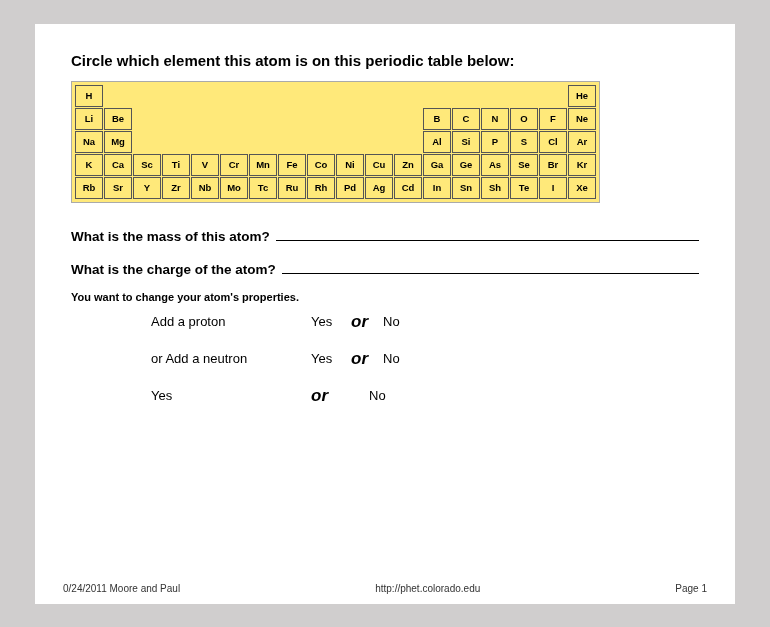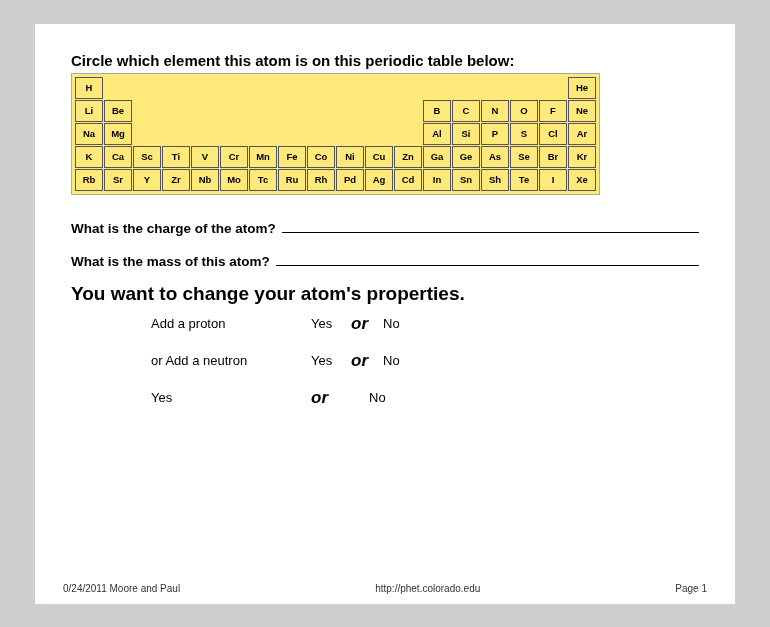--- a/index.html
+++ b/index.html
@@ -15,21 +15,21 @@
     .page {
       width: 700px;
       min-height: 580px;
       background: #fff;
       padding: 28px 36px 18px 36px;
       position: relative;
     }
     .title {
       font-size: 15px;
       font-weight: bold;
-      margin-bottom: 4px;
+      margin-bottom: 12px;
     }
     .periodic-table-wrapper {
       background: #ffe97a;
       border: 1px solid #aaa;
       display: inline-block;
       padding: 3px;
       margin-bottom: 22px;
     }
     .pt-grid {
       display: grid;
@@ -62,21 +62,21 @@
       white-space: nowrap;
     }
     .field-line {
       border-bottom: 1.5px solid #000;
       flex: 1;
       margin-left: 6px;
       min-width: 220px;
       height: 16px;
     }
     .change-title {
-      font-size: 19px;
+      font-size: 11px;
       font-weight: bold;
       margin-bottom: 8px;
     }
     .circle-label {
       font-size: 13px;
       margin-bottom: 6px;
     }
     .options-grid {
       display: grid;
       grid-template-rows: repeat(3, 22px);
@@ -216,26 +216,26 @@
         <div class="cell">In</div>
         <div class="cell">Sn</div>
         <div class="cell">Sh</div>
         <div class="cell">Te</div>
         <div class="cell">I</div>
         <div class="cell">Xe</div>
       </div>
   </div>
 
   <div class="field-row">
+    <span class="field-label">What is the mass of this atom?</span>
+    <div class="field-line"></div>
+  </div>
+
+  <div class="field-row">
     <span class="field-label">What is the charge of the atom?</span>
-    <div class="field-line"></div>
-  </div>
-
-  <div class="field-row">
-    <span class="field-label">What is the mass of this atom?</span>
     <div class="field-line"></div>
   </div>
 
   <div style="margin-top:10px; margin-bottom:8px;">
     <div class="change-title">You want to change your atom's properties.</div>
   </div>
 
   <div class="options-grid" id="options-grid">
       <div class="opt-action">Add a proton</div>
       <div class="opt-yes">Yes</div>

